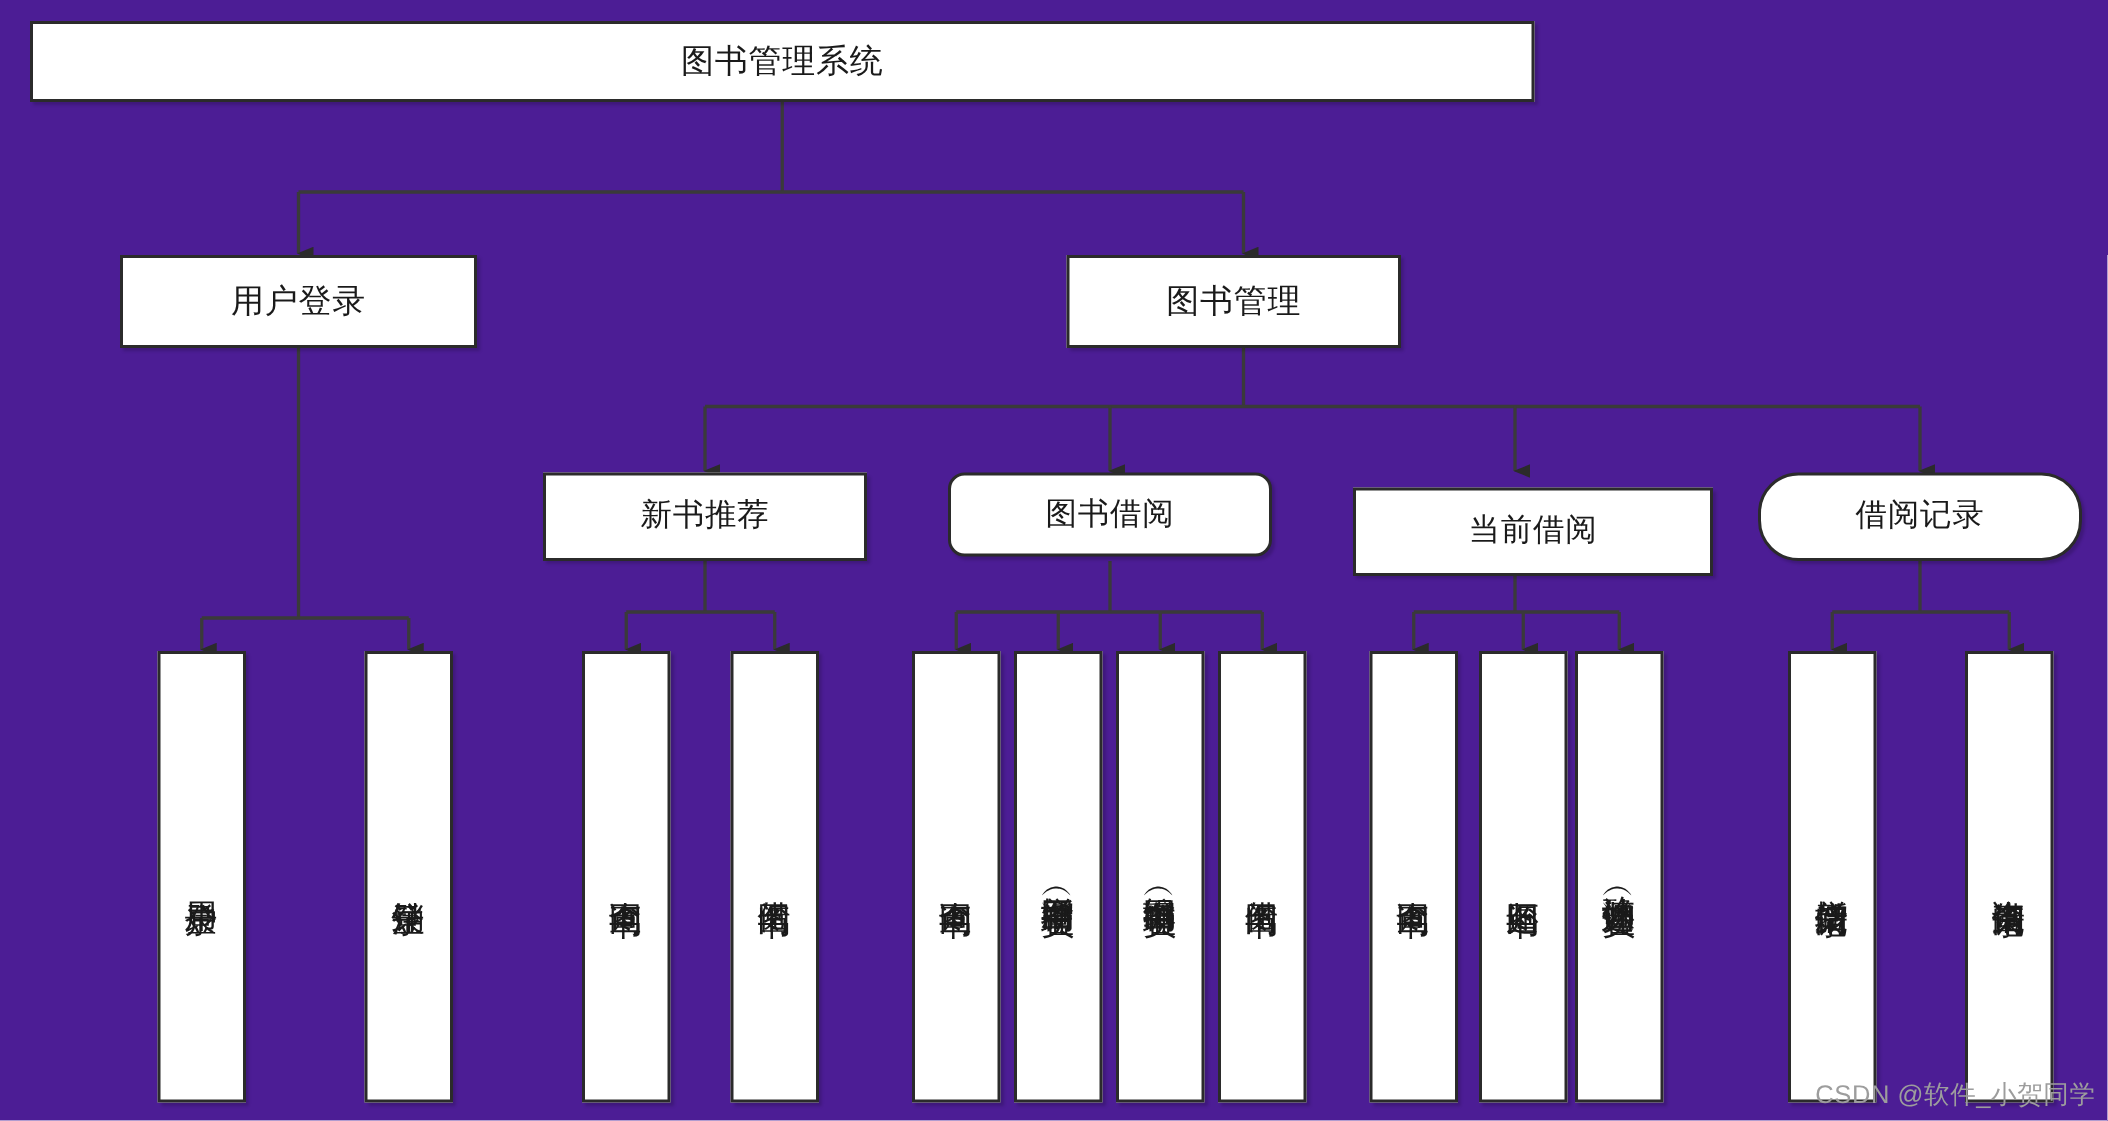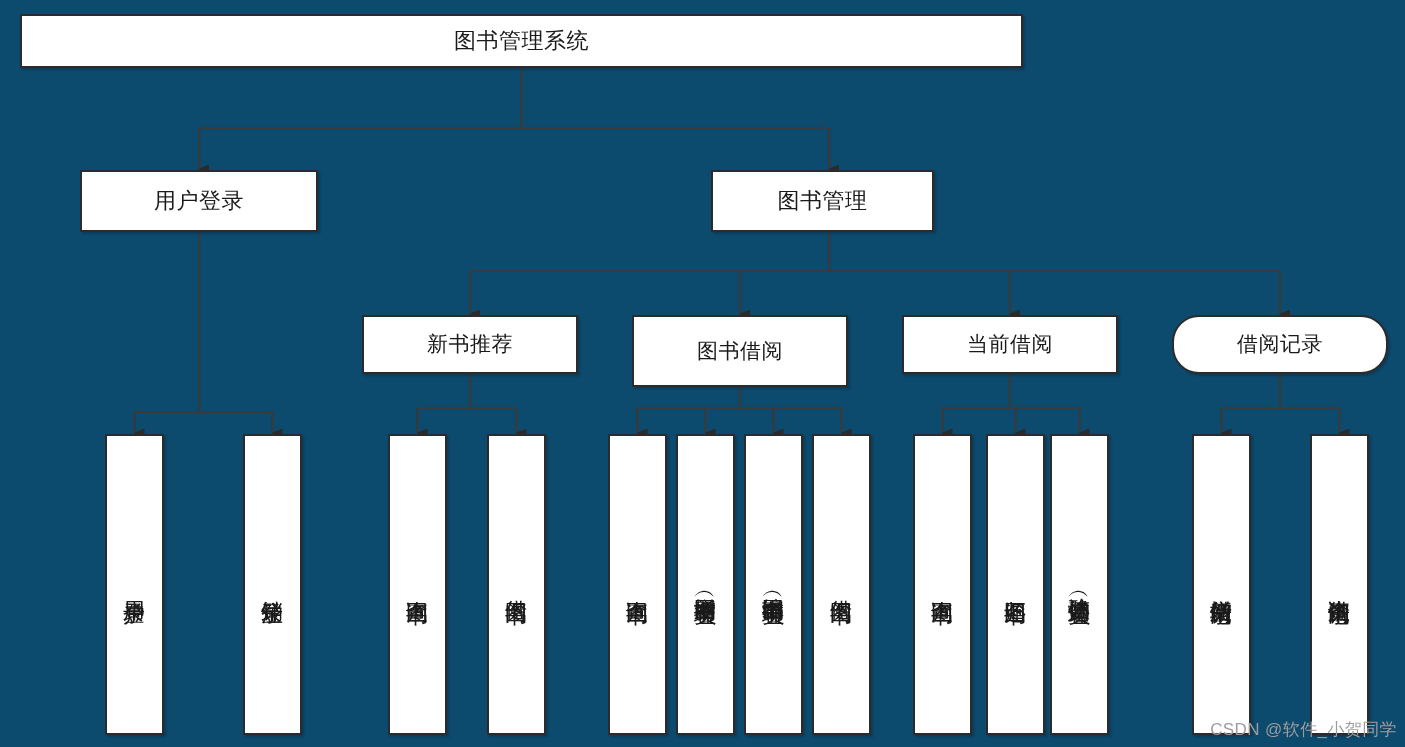--- a/index.html
+++ b/index.html
@@ -7,21 +7,21 @@
     padding: 0;
     background: #ffffff;
   }
   body {
     font-family: "Liberation Sans", "DejaVu Sans", sans-serif;
   }
   #canvas {
     position: relative;
     width: 1405px;
     height: 747px;
-    background: #0c4a6e;
+    background: #4c1d95;
     overflow: hidden;
   }
   #edges {
     position: absolute;
     left: 0;
     top: 0;
     width: 1405px;
     height: 747px;
     pointer-events: none;
   }
@@ -120,24 +120,24 @@
       </div>
       <div class="node level2" id="node-user-login" style="left: 80px; top: 170px; width: 238px; height: 62px;">
         <span class="label">用户登录</span>
       </div>
       <div class="node level2" id="node-book-manage" style="left: 711px; top: 170px; width: 223px; height: 62px;">
         <span class="label">图书管理</span>
       </div>
       <div class="node level3" id="node-new-book-rec" style="left: 362px; top: 315px; width: 216px; height: 59px;">
         <span class="label">新书推荐</span>
       </div>
-      <div class="node level3" id="node-book-borrow" style="left: 632px; top: 315px; width: 216px; height: 72px;">
+      <div class="node level3" id="node-book-borrow" style="left: 632px; top: 315px; width: 216px; height: 56px; border-radius: 11px;">
         <span class="label">图书借阅</span>
       </div>
-      <div class="node level3" id="node-current-borrow" style="left: 902px; top: 315px; width: 216px; height: 59px;">
+      <div class="node level3" id="node-current-borrow" style="left: 902px; top: 325px; width: 240px; height: 59px;">
         <span class="label">当前借阅</span>
       </div>
       <div class="node level3" id="node-borrow-record" style="left: 1172px; top: 315px; width: 216px; height: 59px; border-radius: 27px;">
         <span class="label">借阅记录</span>
       </div>
       <div class="node leaf vertical" id="node-leaf-user-login" style="left: 105px; top: 434px; width: 59px; height: 301px;">
         <span class="label">用户登录</span>
       </div>
       <div class="node leaf vertical" id="node-leaf-user-logout" style="left: 243px; top: 434px; width: 59px; height: 301px;">
         <span class="label">注销登录</span>

